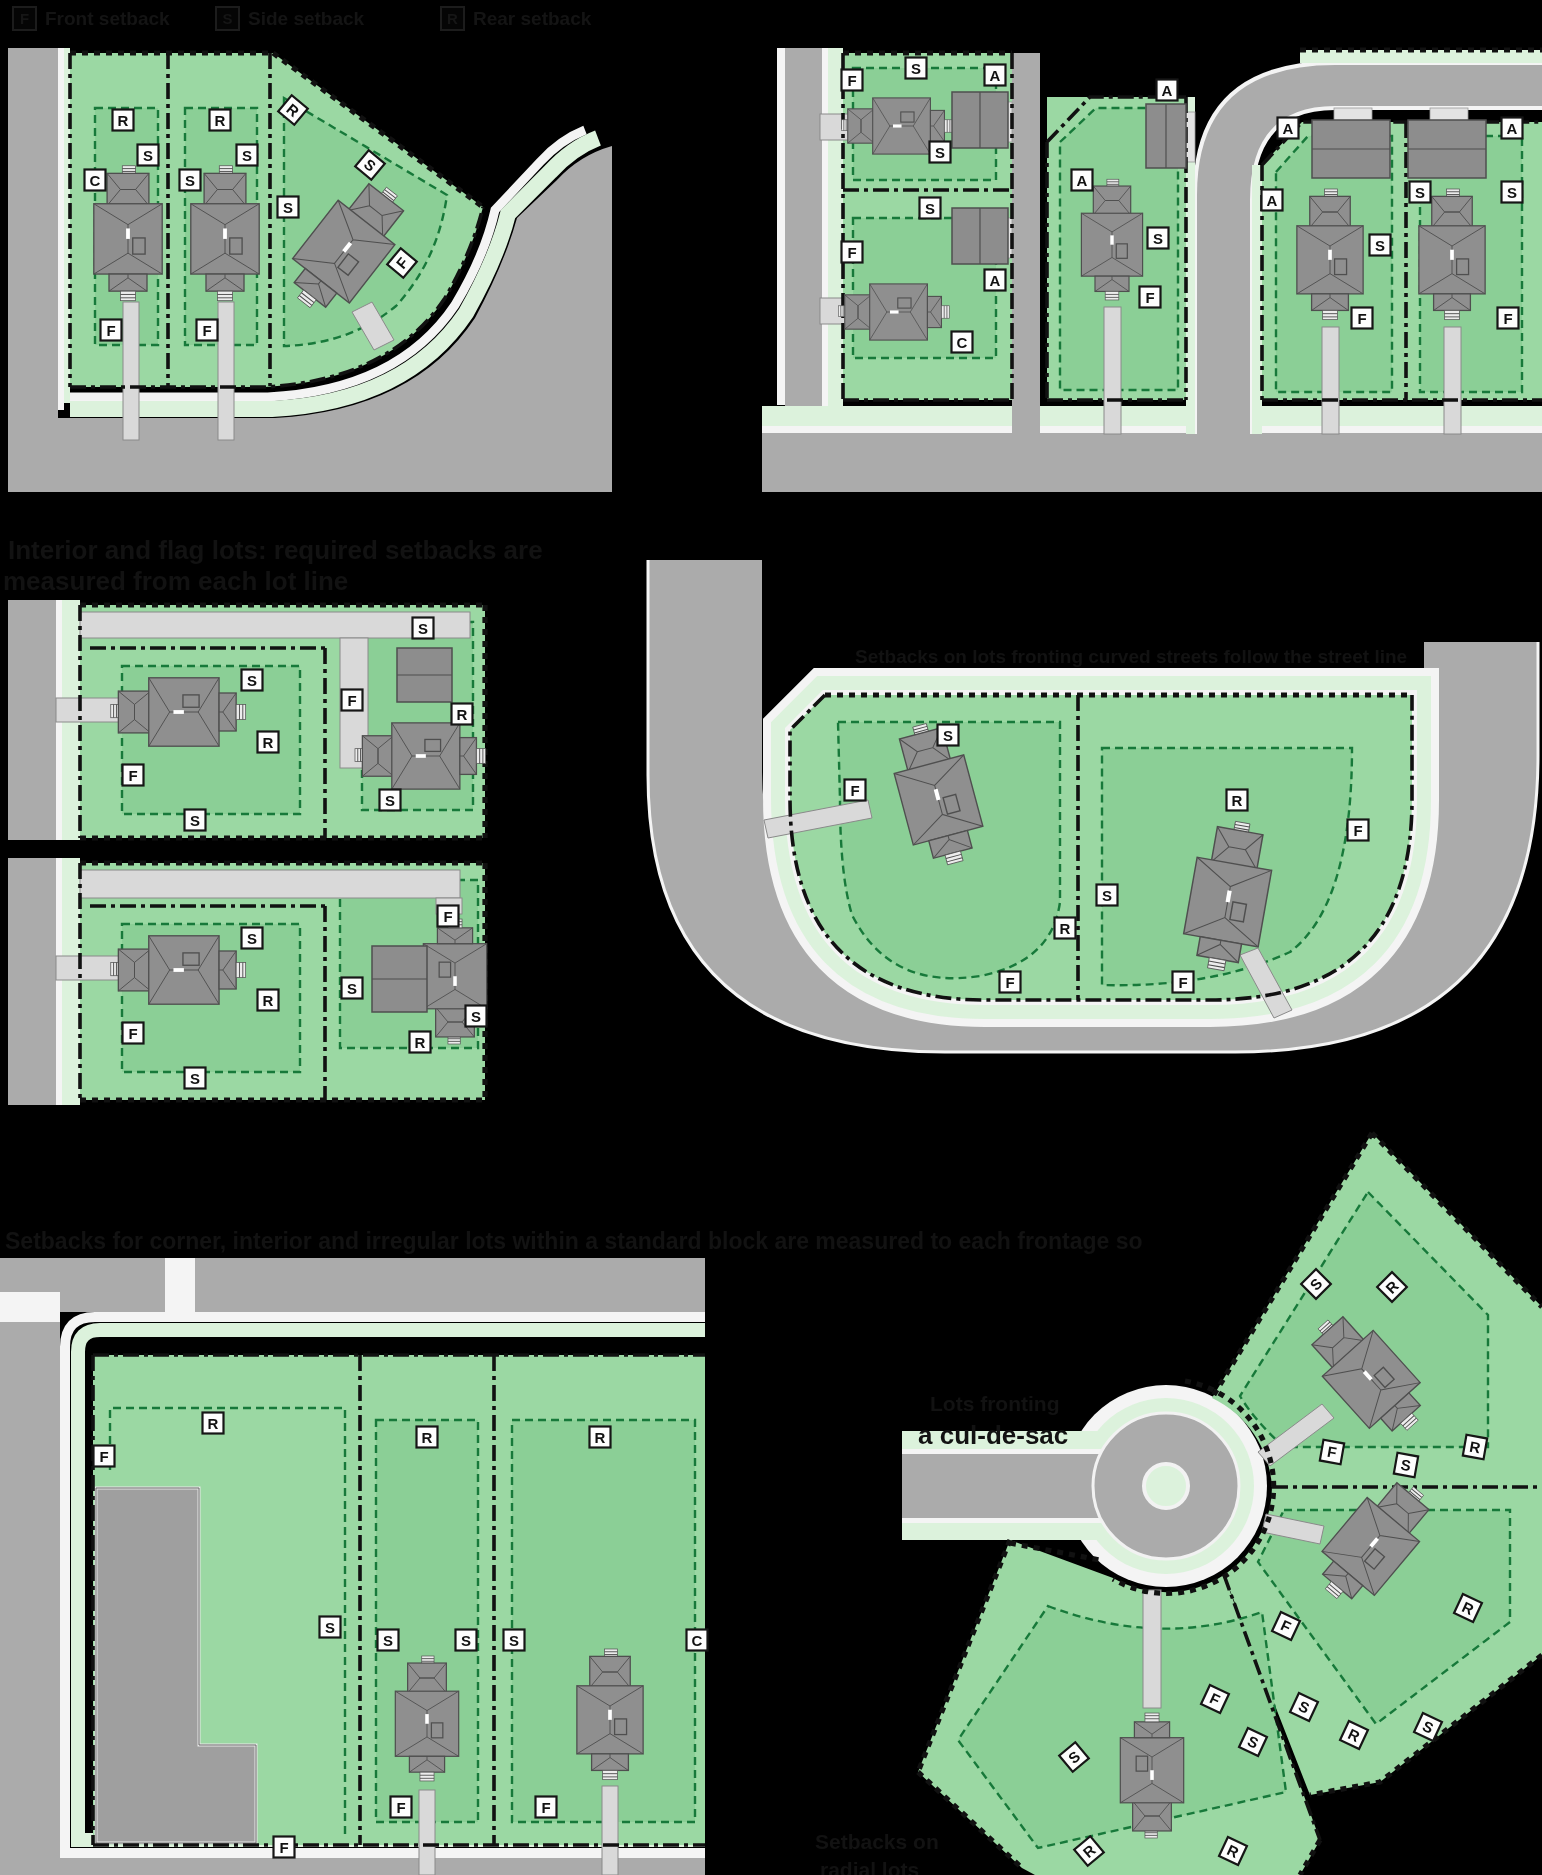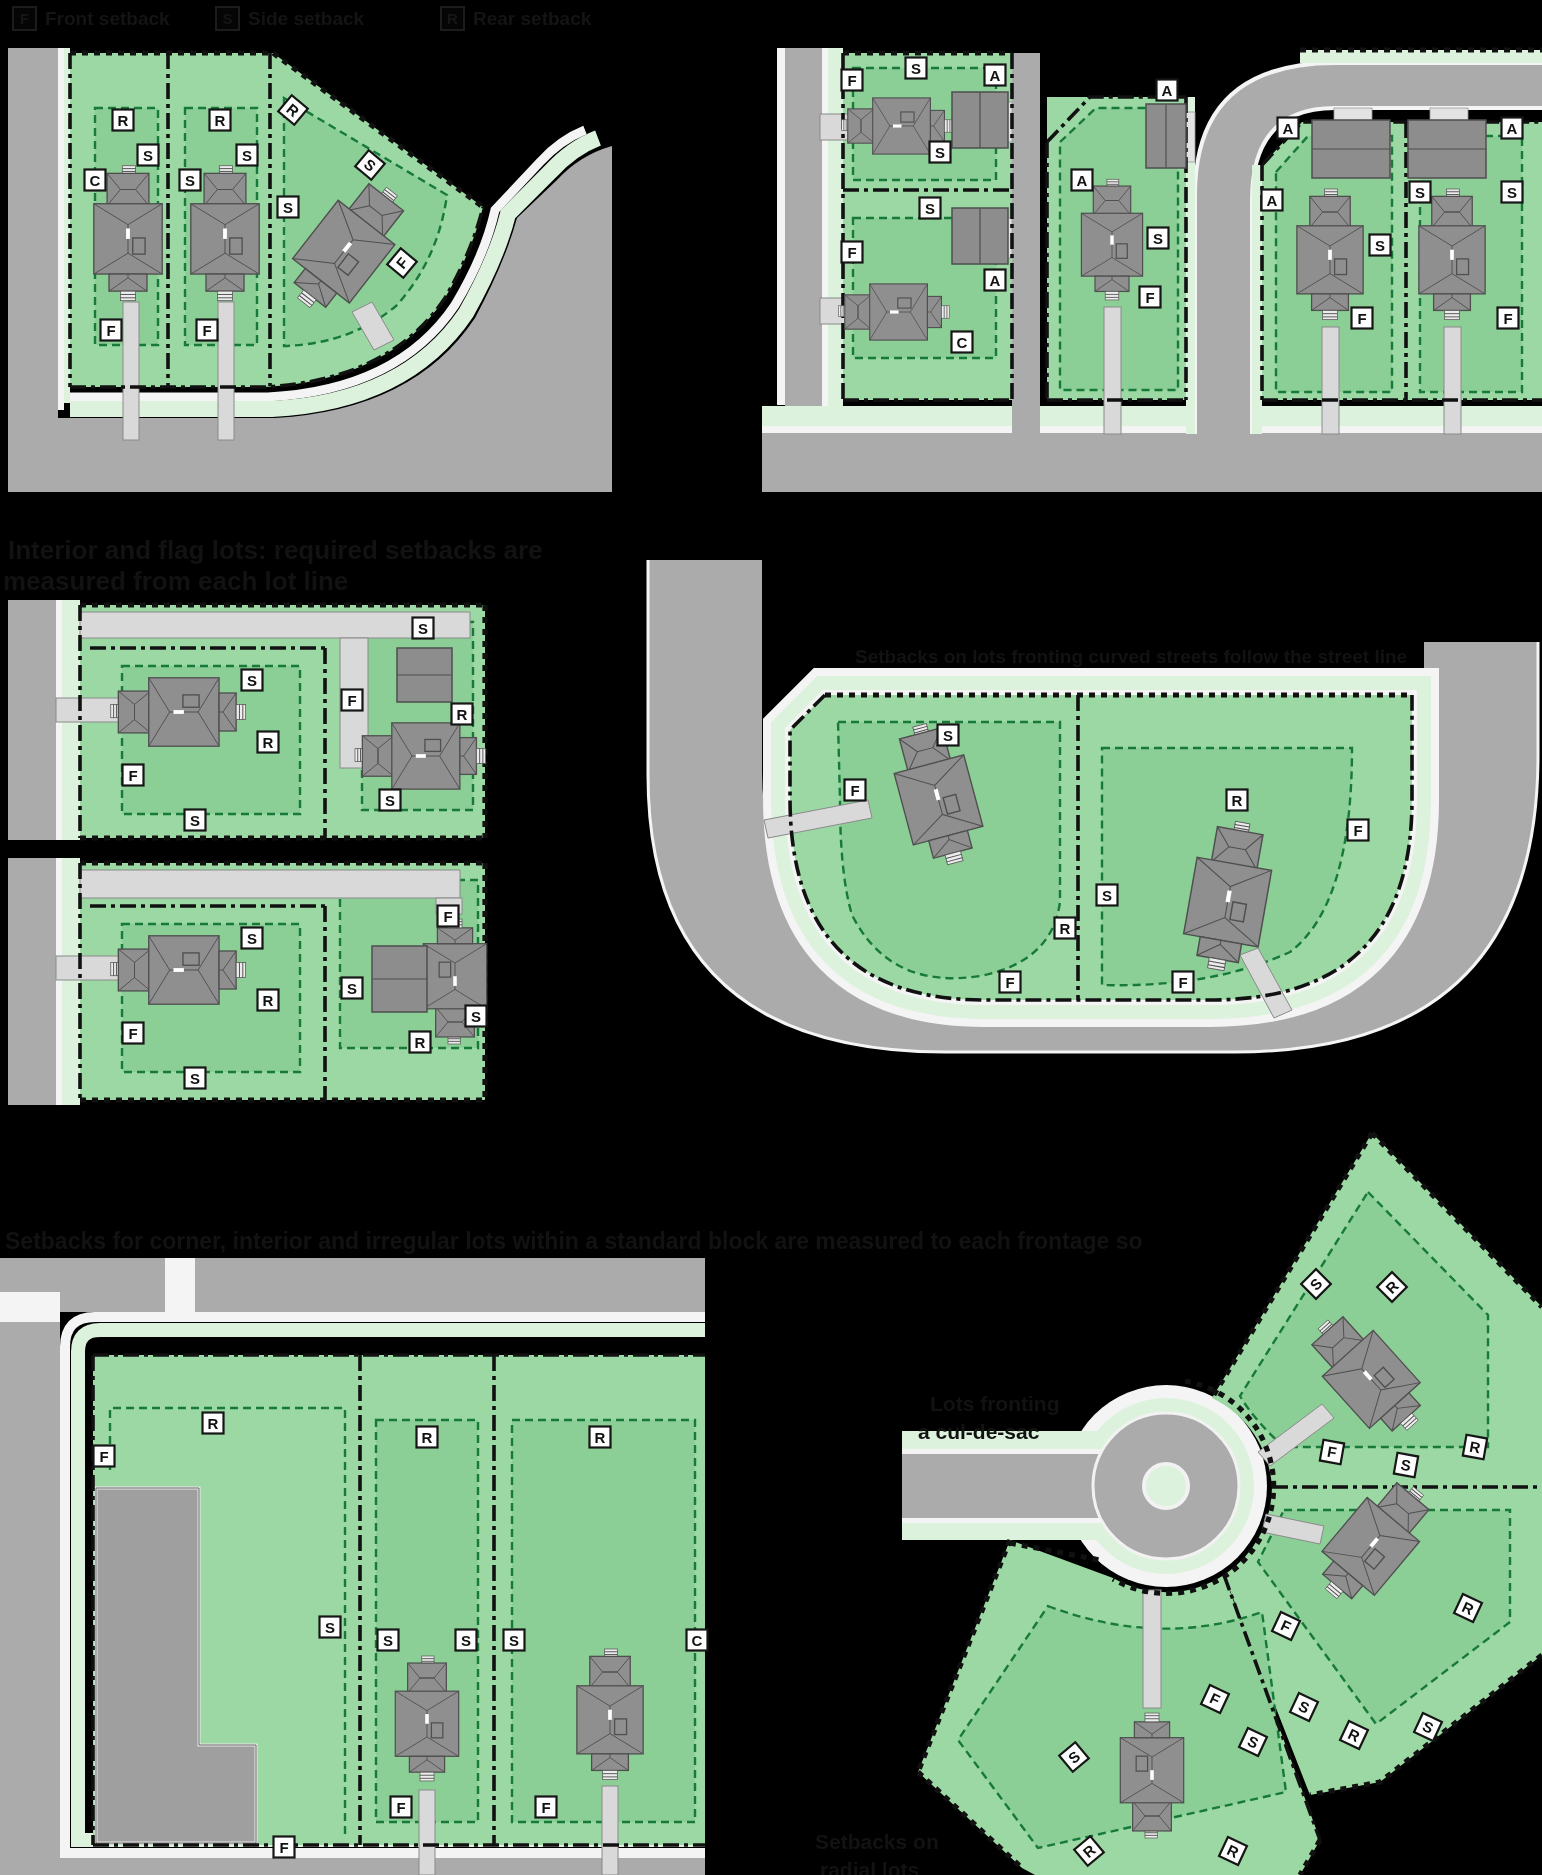--- a/index.html
+++ b/index.html
@@ -609,17 +609,17 @@
         <span class="lg-box">R</span>
         <span class="lg-txt">Rear setback</span>
       </div>
     </div>
 <div id="captions">
       <div class="cap" style="left: 8px; top: 535px; font-size: 26px;">Interior and flag lots: required setbacks are</div>
       <div class="cap" style="left: 3px; top: 566px; font-size: 26px;">measured from each lot line</div>
       <div class="cap" style="left: 855px; top: 646px; font-size: 19px;">Setbacks on lots fronting curved streets follow the street line</div>
       <div class="cap" style="left: 5px; top: 1228px; font-size: 23px;">Setbacks for corner, interior and irregular lots within a standard block are measured to each frontage so</div>
       <div class="cap" style="left: 930px; top: 1392px; font-size: 21px;">Lots fronting</div>
-      <div class="cap" style="left: 918px; top: 1420px; font-size: 21px;">a cul-de-sac</div>
+      <div class="cap" style="left: 918px; top: 1420px; font-size: 26px;">a cul-de-sac</div>
       <div class="cap" style="left: 815px; top: 1830px; font-size: 21px;">Setbacks on</div>
       <div class="cap" style="left: 820px; top: 1858px; font-size: 21px;">radial lots</div>
     </div>
 </div>
 
 </body></html>

